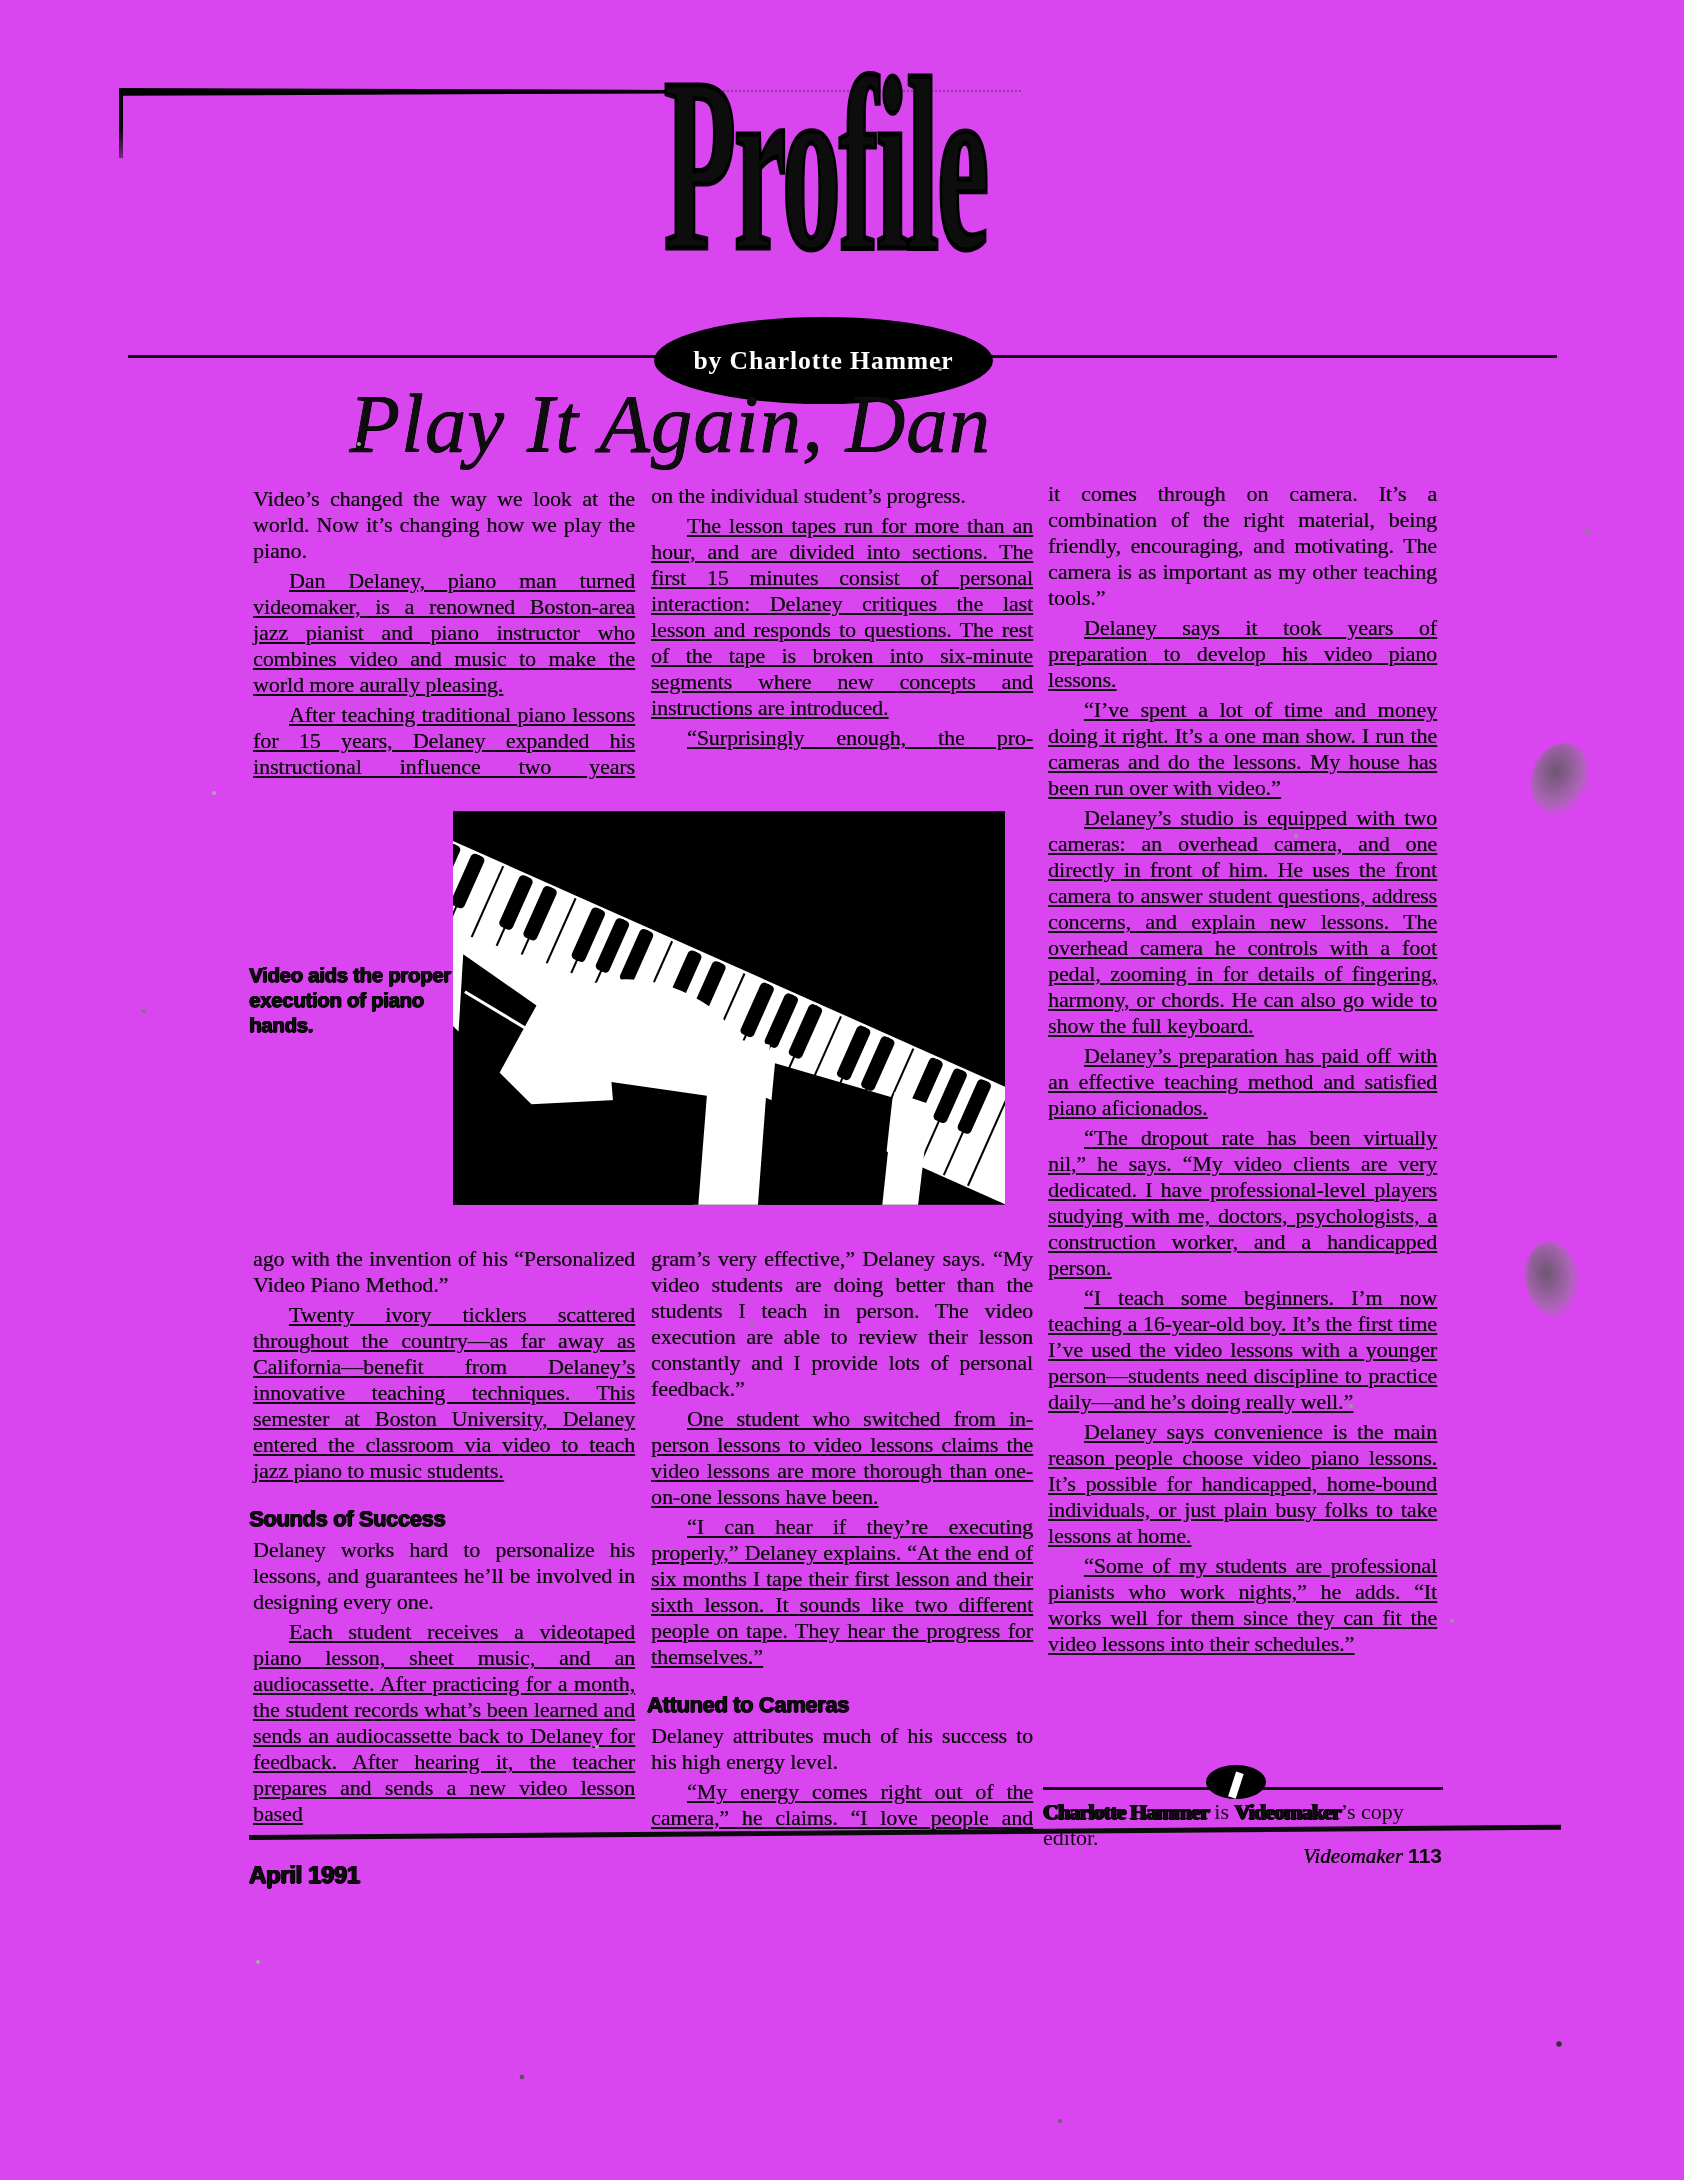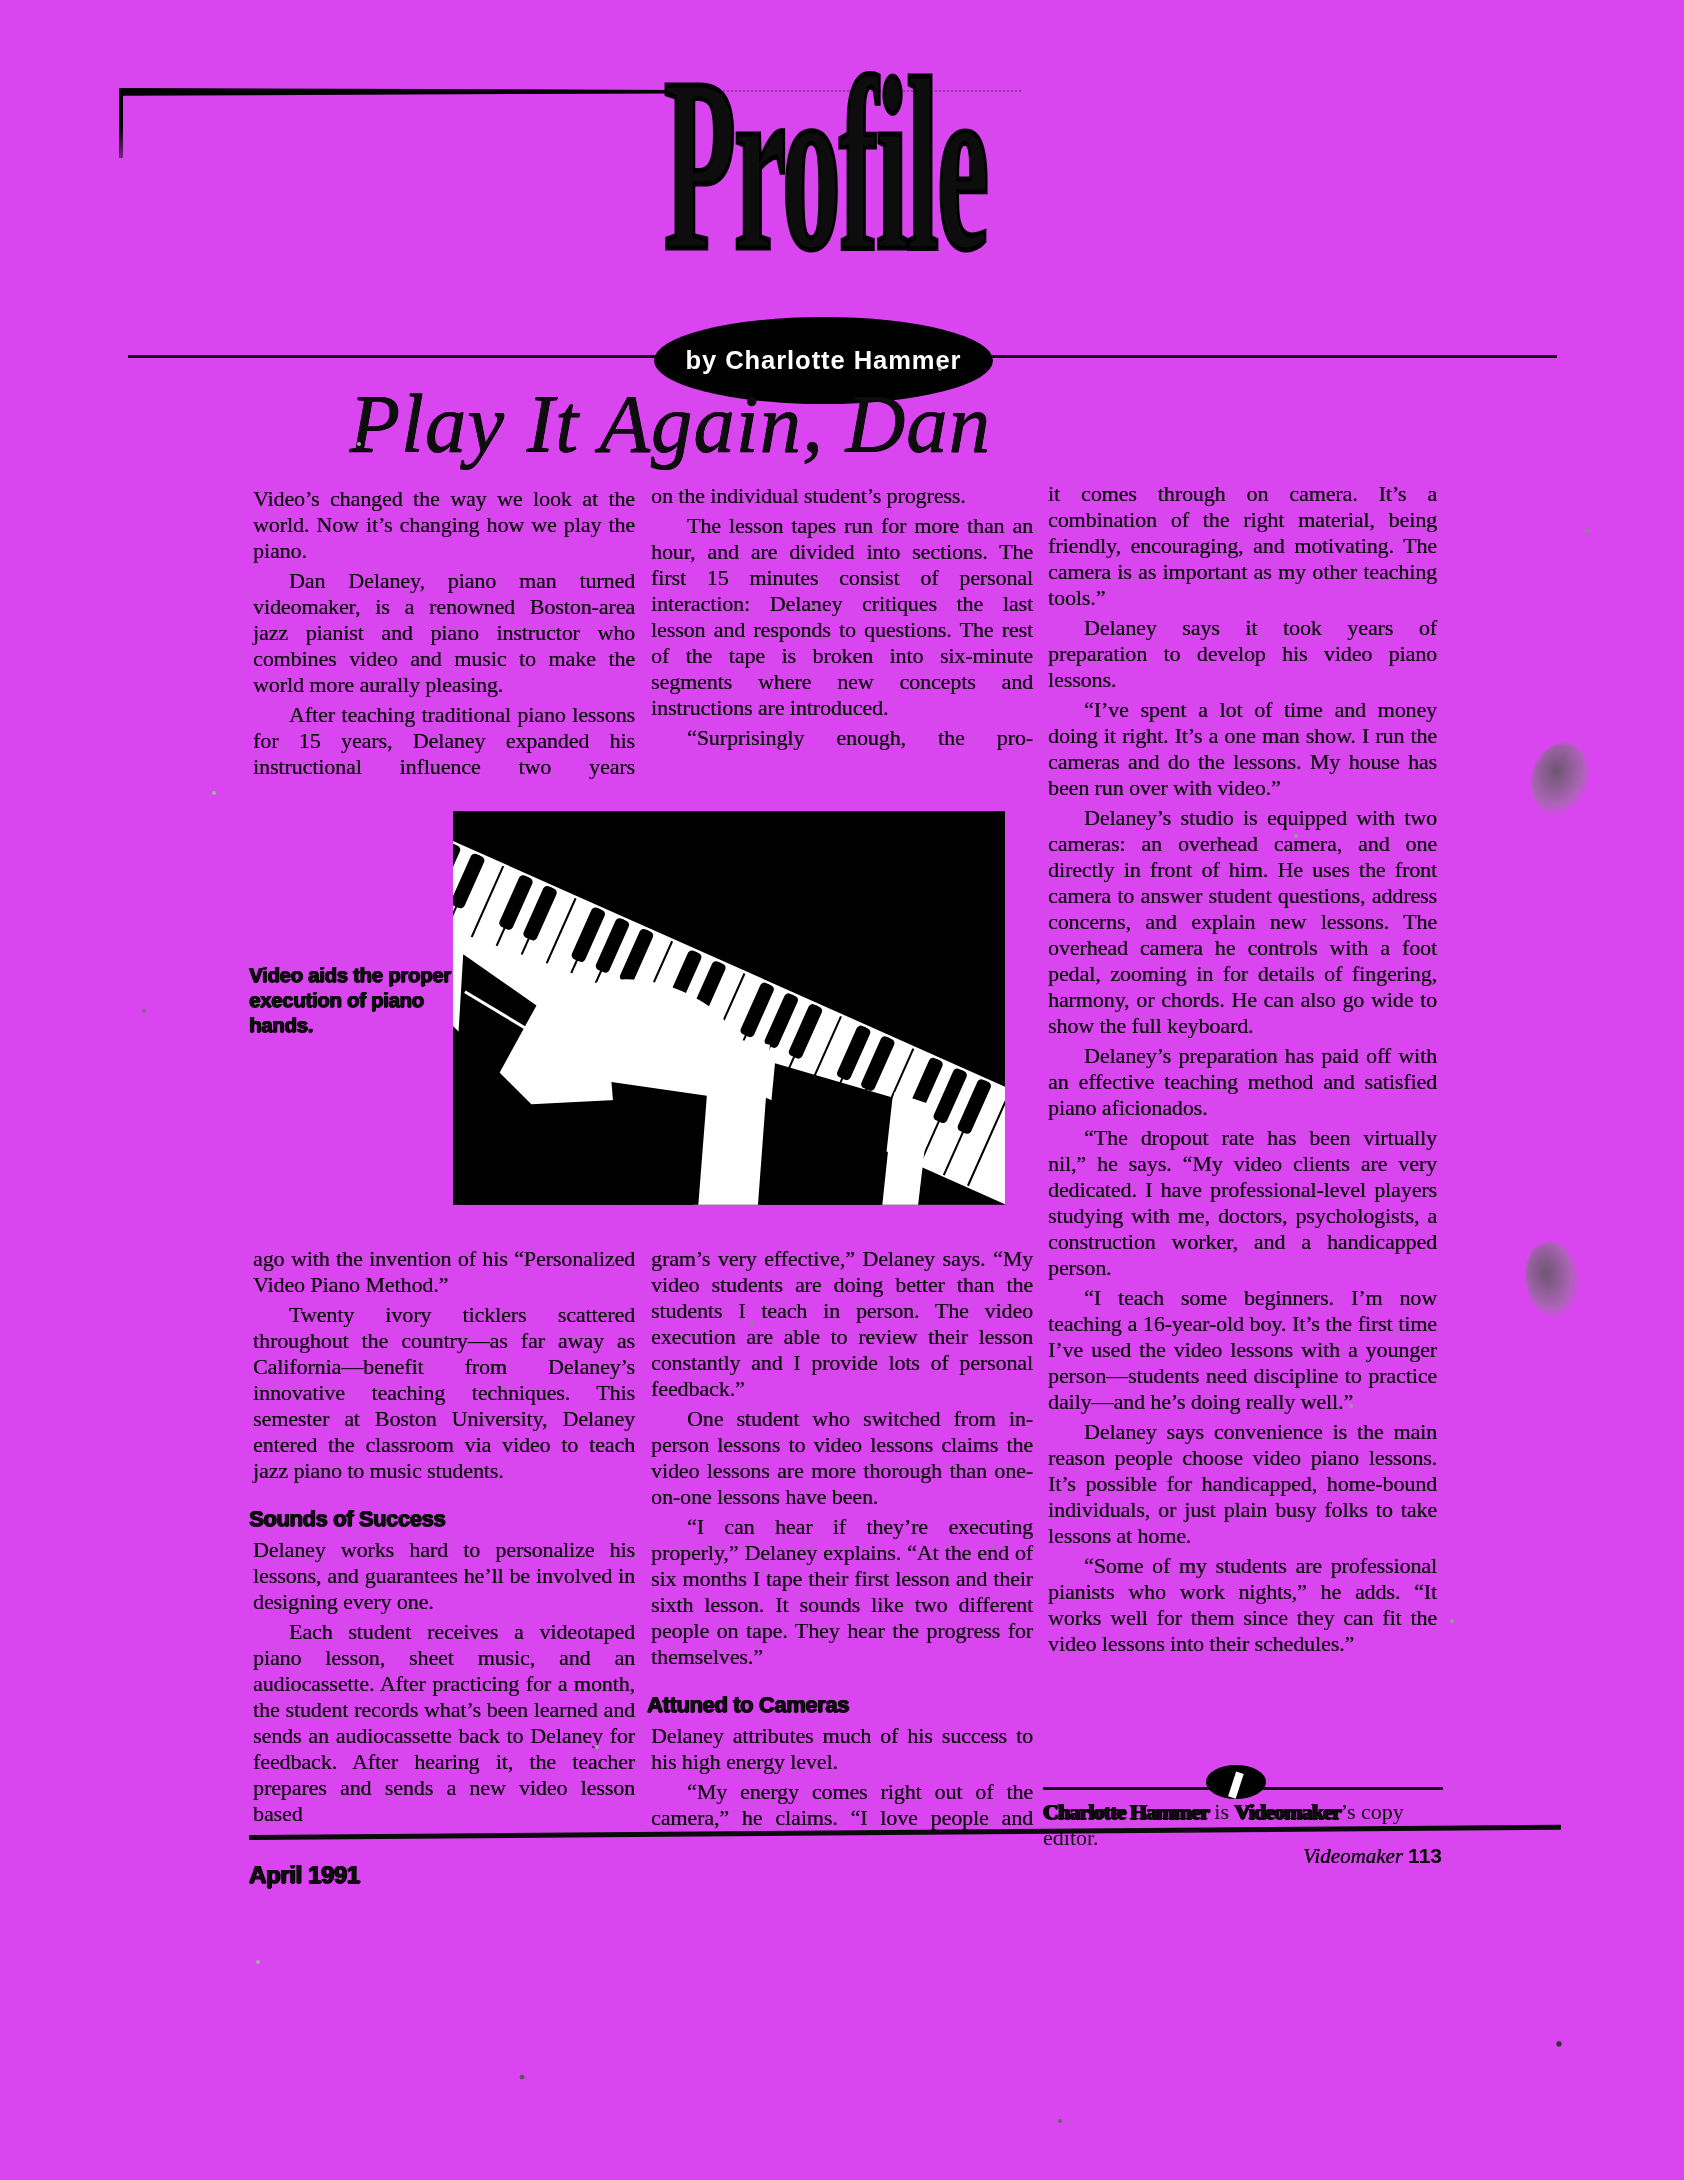--- a/index.html
+++ b/index.html
@@ -17,30 +17,30 @@
   .profile-title{
     position:absolute;left:0;top:41px;width:1668px;text-align:center;
     font-family:"Liberation Serif",serif;font-weight:bold;font-size:247px;line-height:247px;
     letter-spacing:-5.1px;-webkit-text-stroke:5.1px #000;
     transform:scaleX(.48);transform-origin:49% 50%;white-space:nowrap;
   }
   .byline-oval{
     position:absolute;left:654px;top:317px;width:339px;height:87px;background:#000;border-radius:50%;
     display:flex;align-items:center;justify-content:center;
   }
-  .byline-oval span{color:#fff;font-family:Liberation Sans, sans-serif;font-weight:bold;font-size:25.6px;letter-spacing:0.9px;}
+  .byline-oval span{color:#fff;font-family:Liberation Serif, serif;font-weight:bold;font-size:25.6px;letter-spacing:0.9px;}
   .article-title{
     position:absolute;left:0;top:376px;width:1340px;text-align:center;margin:0;
     font-family:"Liberation Serif",serif;font-style:italic;font-weight:normal;font-size:83px;line-height:94px;
     text-shadow:0.5px 0 #000,0 0.5px #000;letter-spacing:0.9px;
   }
   
   .col{position:absolute;font-size:22px;line-height:26px;letter-spacing:-0.1px;}
   .col p{margin:4px;text-align:justify;text-shadow:0.3px 0 rgba(0,0,0,.65);}
-  .col p.ind{text-indent:36px;}
+  .col p.ind{text-indent:36px;text-decoration:underline;}
   .col p.jlast{text-align-last:justify;}
   .subhead{
     margin:22px 0 5.1px;font-family:"Liberation Sans",sans-serif;font-weight:bold;font-size:22px;
     letter-spacing:-0.4px;text-shadow:0.9px 0 #000,-0.4px 0 #000,0 0.7px #000;
   }
   #col1-top{left:249px;top:482px;width:390px;}
   #col2-top{left:647px;top:479px;width:390px;}
   #col3{left:1044px;top:477px;width:397px;}
   #col1-bottom{left:249px;top:1242px;width:390px;}
   #col2-bottom{left:647px;top:1242px;width:390px;}

